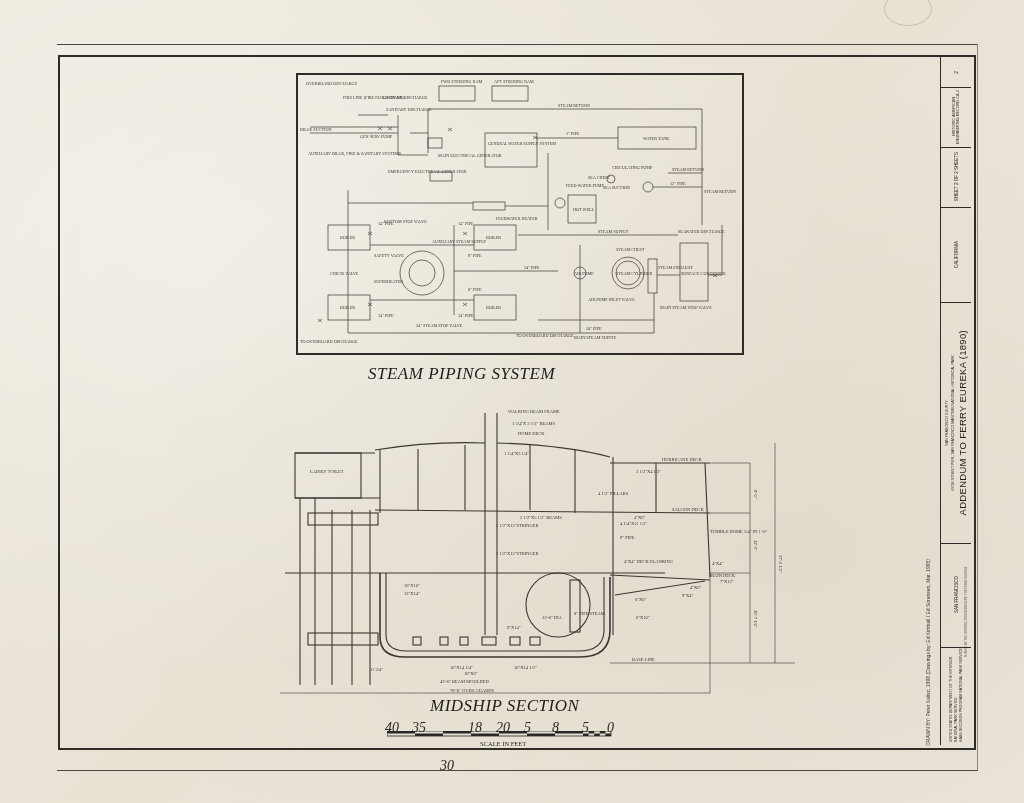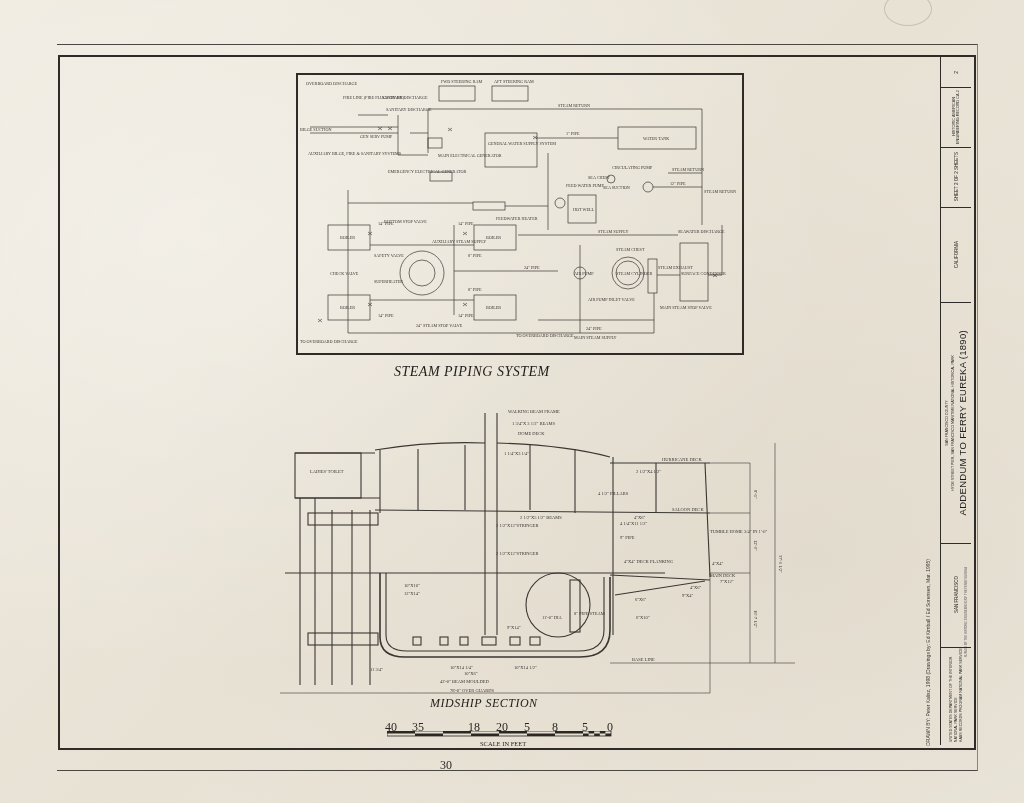--- a/index.html
+++ b/index.html
@@ -12,21 +12,21 @@
       linear-gradient(135deg,#efeadf 0%,#e8e2d5 50%,#ede8dd 100%);}
   .sheet-outer{position:absolute;left:57px;top:44px;width:920px;height:725px;border-top:1.5px solid #4a4641;border-bottom:1.5px solid #4a4641;border-right:1px solid #8a857c;}
   .sheet-frame{position:absolute;left:58px;top:55px;width:914px;height:691px;border:2.5px double #2e2b28;}
   .titleblock{position:absolute;left:940px;top:57px;width:30px;height:688px;border-left:1.5px solid #2e2b28;}
   .tb-cell{position:absolute;left:0;width:30px;border-bottom:1px solid #2e2b28;display:flex;align-items:center;justify-content:center;}
   .vtext{writing-mode:vertical-rl;transform:rotate(180deg);white-space:nowrap;font-family:"Liberation Sans",sans-serif;}
   .piping-box{position:absolute;left:296px;top:73px;width:444px;height:278px;border:2px solid #2e2b28;}
   .caption{position:absolute;font-style:italic;letter-spacing:.5px;color:#1f1c19;}
   .lbl{font-family:"Liberation Serif",serif;font-size:4.2px;fill:#3a3632;}
   svg text{font-family:"Liberation Serif",serif;}
-  .scale-lbl{position:absolute;font-size:12px;}
+  .scale-lbl{position:absolute;font-size:14px;font-style:italic;}
   .stain{position:absolute;border-radius:50%;border:1px solid rgba(140,130,115,.35);}
 </style>
 </head>
 <body>
 
 <div class="paper"></div>
 <div class="stain" style="left:884px;top:-8px;width:46px;height:32px;"></div>
 
 <div class="sheet-outer"></div>
 <div class="sheet-frame"></div>
@@ -163,21 +163,21 @@
   <text class="lbl" x="276" y="200">AIR PUMP</text>
   <text class="lbl" x="290" y="226">AIR PUMP INLET VALVE</text>
   <text class="lbl" x="362" y="234">MAIN STEAM STOP VALVE</text>
   <text class="lbl" x="2" y="268">TO OVERBOARD DISCHARGE</text>
   <text class="lbl" x="218" y="262">TO OVERBOARD DISCHARGE</text>
   <text class="lbl" x="288" y="255">24" PIPE</text>
   <text class="lbl" x="276" y="264">MAIN STEAM SUPPLY</text>
 </svg>
 </div>
 
-<div class="caption" style="left:394px;top:364px;font-size:14px;">STEAM PIPING SYSTEM</div>
+<div class="caption" style="left:368px;top:364px;font-size:17px;">STEAM PIPING SYSTEM</div>
 
 <svg style="position:absolute;left:280px;top:405px;" width="520" height="300" viewBox="0 0 520 300">
   <g fill="none" stroke="#3a3632" stroke-width="1.1">
 
     <polyline points="205,8 205,230"></polyline>
       <polyline points="217,8 217,230"></polyline>
 
     <path d="M95,45 Q150,36 205,38"></path>
     <path d="M217,38 Q285,40 330,52"></path>
 
@@ -269,21 +269,21 @@
     <text x="352" y="256">BASE LINE</text>
     <text x="160" y="278">42'-0" BEAM MOULDED</text>
     <text x="170" y="287">78'-0" OVER GUARDS</text>
     <text x="474" y="85" transform="rotate(90 474 85)">8'-6"</text>
     <text x="474" y="135" transform="rotate(90 474 135)">12'-0"</text>
     <text x="474" y="205" transform="rotate(90 474 205)">16'-7 1/2"</text>
     <text x="499" y="150" transform="rotate(90 499 150)">37'-1 1/2"</text>
   </g>
 </svg>
 
-<div class="caption" style="left:430px;top:696px;font-size:12px;">MIDSHIP SECTION</div>
+<div class="caption" style="left:430px;top:696px;font-size:17px;">MIDSHIP SECTION</div>
 
 <div style="position:absolute;left:385px;top:720px;width:228px;height:40px;">
   <span class="scale-lbl" style="left:0px;top:0;">40</span>
   <span class="scale-lbl" style="left:27px;top:0;">35</span>
   <span class="scale-lbl" style="left:55px;top:0;margin-top:38px;">30</span>
   <span class="scale-lbl" style="left:83px;top:0;">18</span>
   <span class="scale-lbl" style="left:111px;top:0;">20</span>
   <span class="scale-lbl" style="left:139px;top:0;">5</span>
   <span class="scale-lbl" style="left:167px;top:0;">8</span>
   <span class="scale-lbl" style="left:197px;top:0;">5</span>

